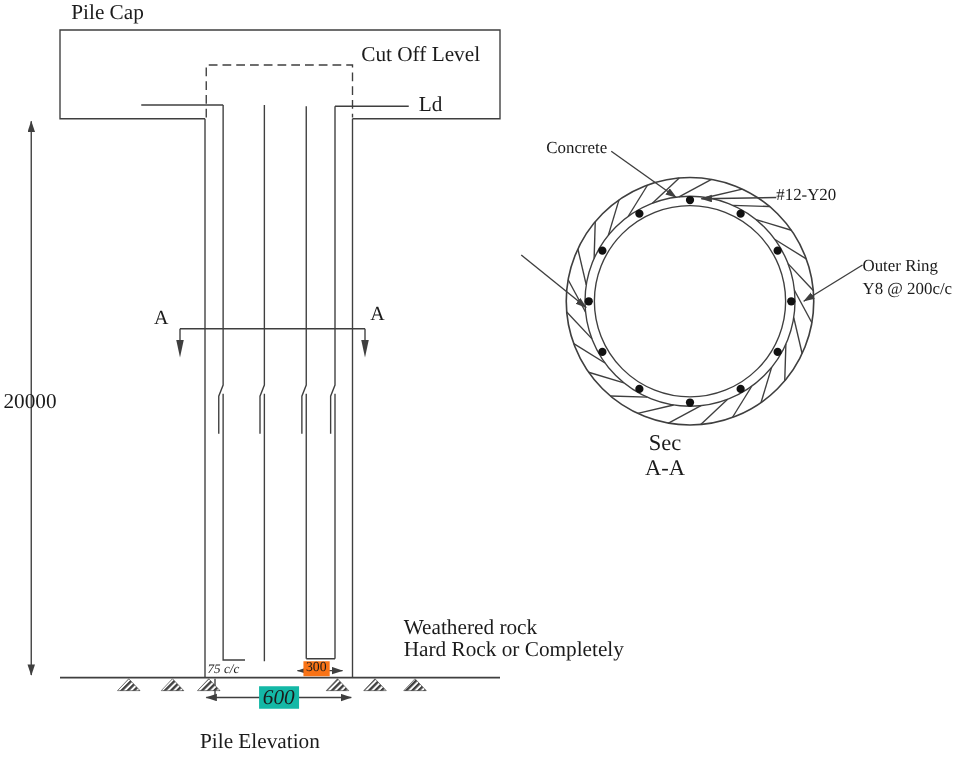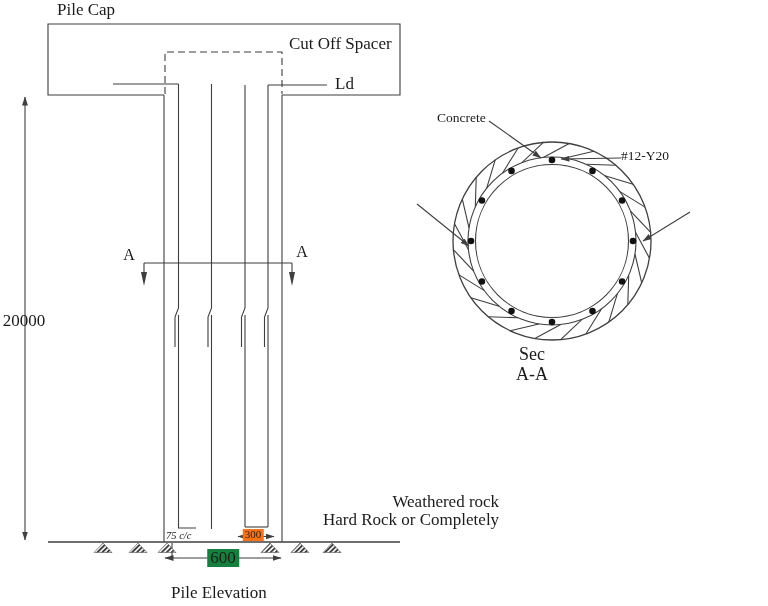--- a/index.html
+++ b/index.html
@@ -11,27 +11,26 @@
     color:#1b1b1b;
     overflow:hidden;
   }
   .canvas svg{position:absolute;left:0;top:0;}
   .lbl{
     position:absolute;
     white-space:nowrap;
     font-size:17px;
     line-height:1.05;
     color:#1b1b1b;
-    text-align:right;
   }
   .lbl.center{transform:translateX(-50%);}
   .lbl.small{font-size:13.5px;}
   .lbl.tiny{font-size:10.5px;}
   .lbl.dim300{font-size:11px;background:#f97316;padding:0 2px;}
-  .lbl.dim600{background:#15803d;padding:0 3px;}
+  .lbl.dim600{background:#14b8a6;padding:0 3px;font-style:italic;}
   .lbl.right{text-align:right;}
   .lbl.mid{text-align:center;font-family:Liberation Serif, serif;}
   .two-line{line-height:18px;}
   .sec-cap{font-size:18px;line-height:20px;}
 </style>
 </head>
 <body>
 
 <div class="canvas">
 
@@ -143,41 +142,45 @@
       <g>
         <line x1="489" y1="121" x2="541" y2="158" marker-end="url(#arr)"></line>
         <line x1="621" y1="158" x2="561" y2="159" marker-end="url(#arr)"></line>
         <line x1="417" y1="204" x2="469" y2="246" marker-end="url(#arr)"></line>
         <line x1="690" y1="212" x2="643" y2="241" marker-end="url(#arr)"></line>
       </g>
     </g>
   </svg>
 
   <div class="lbl" style="left:57px;top:1px;">Pile Cap</div>
-  <div class="lbl" style="left:289px;top:35px;">Cut Off Spacer</div>
+  <div class="lbl" style="left:289px;top:35px;">Cut Off Level</div>
   <div class="lbl" style="left:335px;top:75px;">Ld</div>
   <div class="lbl center" style="left:24px;top:312px;">20000</div>
 
   <div class="lbl center" style="left:129px;top:247px;font-size:16px;">A</div>
   <div class="lbl center" style="left:302px;top:244px;font-size:16px;">A</div>
 
   <div class="lbl tiny" style="left:166px;top:530px;font-style:italic;">75 c/c</div>
   <div class="lbl center dim300" style="left:253px;top:529px;">300</div>
   <div class="lbl center dim600" style="left:223px;top:549px;">600</div>
 
   <div class="lbl two-line" style="left:323px;top:493px;">
     <div>Weathered rock</div>
     <div>Hard Rock or Completely</div>
   </div>
 
-  <div class="lbl" style="left:171px;top:584px;">Pile Elevation</div>
+  <div class="lbl" style="left:160px;top:584px;">Pile Elevation</div>
 
   <div class="lbl small" style="left:437px;top:111px;">Concrete</div>
   <div class="lbl small" style="left:621px;top:149px;">#12-Y20</div>
 
 
+  <div class="lbl small" style="left:690px;top:204px;line-height:18px;">
+    <div>Outer Ring</div>
+    <div>Y8 @ 200c/c</div>
+  </div>
 
   <div class="lbl center mid sec-cap" style="left:532px;top:344px;">
     <div>Sec</div>
     <div>A-A</div>
   </div>
 
 </div>
 
 </body></html>

